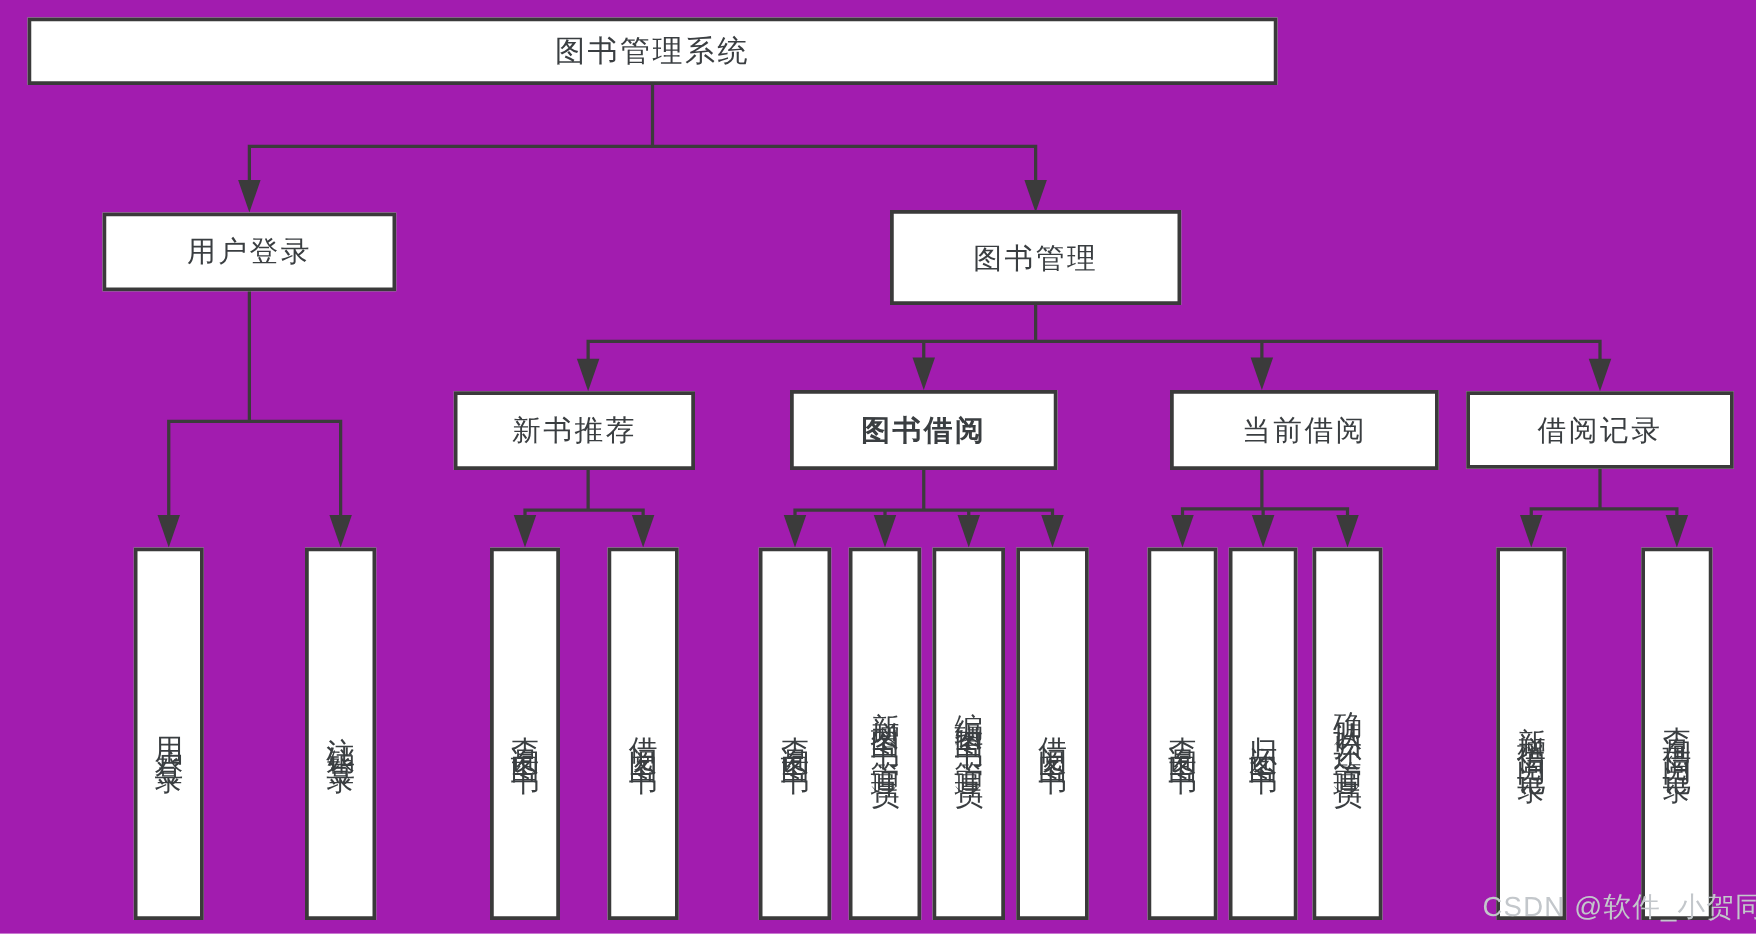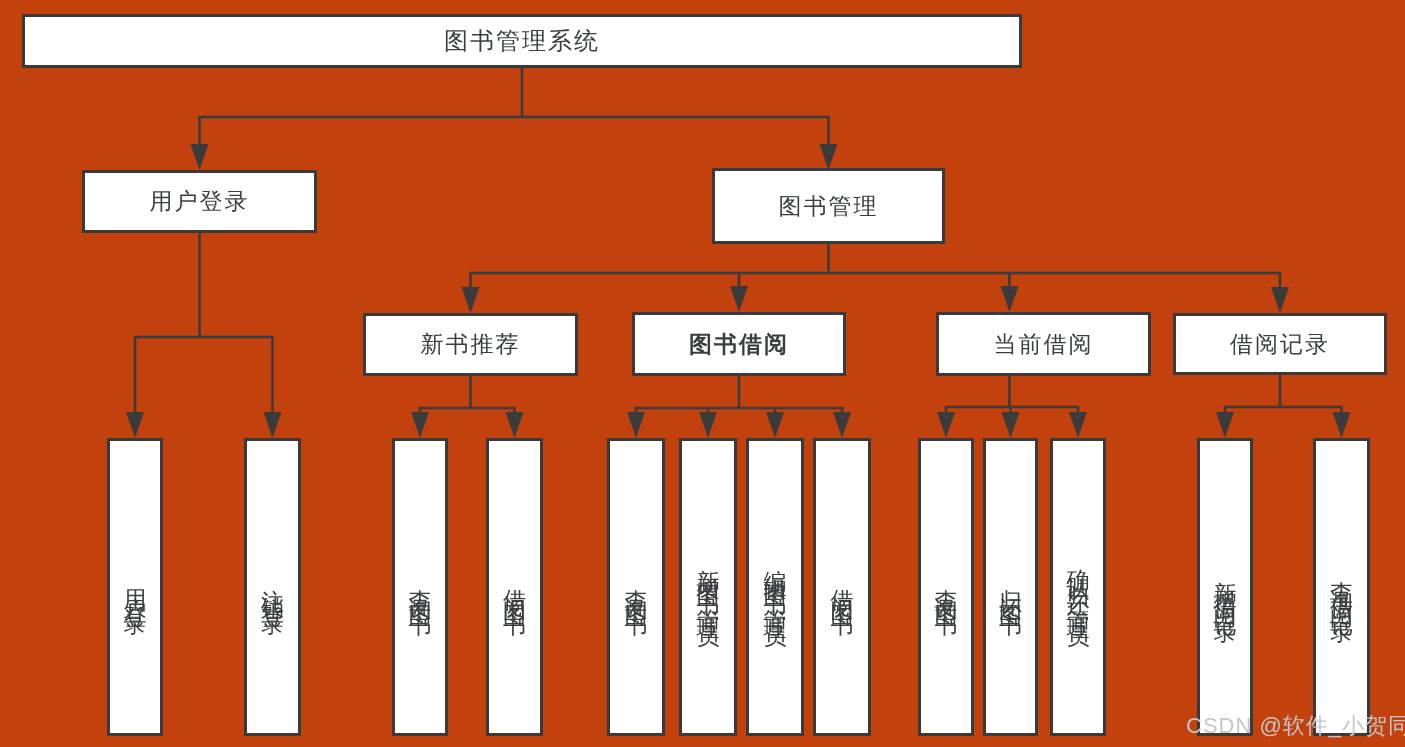--- a/index.html
+++ b/index.html
@@ -1,19 +1,19 @@
 <!DOCTYPE html>
 <html><head>
 <meta charset="utf-8">
 <style>
   html,body{margin:0;padding:0;background:#ffffff;}
   #stage{
     position:relative;
     width:1405px;height:747px;
-    background:#c2410c;
+    background:#a21caf;
     overflow:hidden;
     font-family:"Liberation Sans","DejaVu Sans",sans-serif;
   }
   #connectors{position:absolute;left:0;top:0;z-index:1;}
   .node{
     position:absolute;
     box-sizing:border-box;
     background:#ffffff;
     border:3px solid #3a3a3a;
     display:flex;
@@ -65,21 +65,21 @@
       <polygon points="937,412 955,412 946,438" fill="#3b3b3b"></polygon>
       <polygon points="1001.5,412 1019.5,412 1010.5,438" fill="#3b3b3b"></polygon>
       <polygon points="1069,412 1087,412 1078,438" fill="#3b3b3b"></polygon>
       <polygon points="1216,412 1234,412 1225,438" fill="#3b3b3b"></polygon>
       <polygon points="1332.5,412 1350.5,412 1341.5,438" fill="#3b3b3b"></polygon>
     </svg>
   <div id="nodes">
       <div class="node root" style="left: 22px; top: 14px; width: 1000px; height: 54px; border-color: rgb(58, 58, 58); color: rgb(58, 62, 65);">图书管理系统</div>
       <div class="node branch" style="left: 82px; top: 170px; width: 235px; height: 63px; border-color: rgb(58, 58, 58); color: rgb(58, 62, 65);">用户登录</div>
       <div class="node branch" style="left: 712px; top: 168px; width: 233px; height: 76px; border-color: rgb(58, 58, 58); color: rgb(58, 62, 65);">图书管理</div>
-      <div class="node branch" style="left: 363px; top: 313px; width: 215px; height: 63px; border-color: rgb(58, 58, 58); color: rgb(58, 62, 65);">新书推荐</div>
+      <div class="node branch" style="left: 363px; top: 313px; width: 193px; height: 63px; border-color: rgb(58, 58, 58); color: rgb(58, 62, 65);">新书推荐</div>
       <div class="node branch" style="left: 632px; top: 312px; width: 214px; height: 64px; border-color: rgb(58, 58, 58); color: rgb(58, 62, 65); font-weight: bold;">图书借阅</div>
       <div class="node branch" style="left: 936px; top: 312px; width: 215px; height: 64px; border-color: rgb(58, 58, 58); color: rgb(58, 62, 65);">当前借阅</div>
       <div class="node branch" style="left: 1173px; top: 313px; width: 214px; height: 62px; border-color: rgb(58, 58, 58); color: rgb(58, 62, 65);">借阅记录</div>
       <div class="node leaf" style="left: 107px; top: 438px; width: 56px; height: 298px; border-color: rgb(58, 58, 58); color: rgb(58, 62, 65);">用户登录</div>
       <div class="node leaf" style="left: 244px; top: 438px; width: 57px; height: 298px; border-color: rgb(58, 58, 58); color: rgb(58, 62, 65);">注销登录</div>
       <div class="node leaf" style="left: 392px; top: 438px; width: 56px; height: 298px; border-color: rgb(58, 58, 58); color: rgb(58, 62, 65);">查询图书</div>
       <div class="node leaf" style="left: 486px; top: 438px; width: 57px; height: 298px; border-color: rgb(58, 58, 58); color: rgb(58, 62, 65);">借阅图书</div>
       <div class="node leaf" style="left: 607px; top: 438px; width: 58px; height: 298px; border-color: rgb(58, 58, 58); color: rgb(58, 62, 65);">查询图书</div>
       <div class="node leaf" style="left: 679px; top: 438px; width: 58px; height: 298px; border-color: rgb(58, 58, 58); color: rgb(58, 62, 65);">新增图书（管理员）</div>
       <div class="node leaf" style="left: 746px; top: 438px; width: 58px; height: 298px; border-color: rgb(58, 58, 58); color: rgb(58, 62, 65);">编辑图书（管理员）</div>

